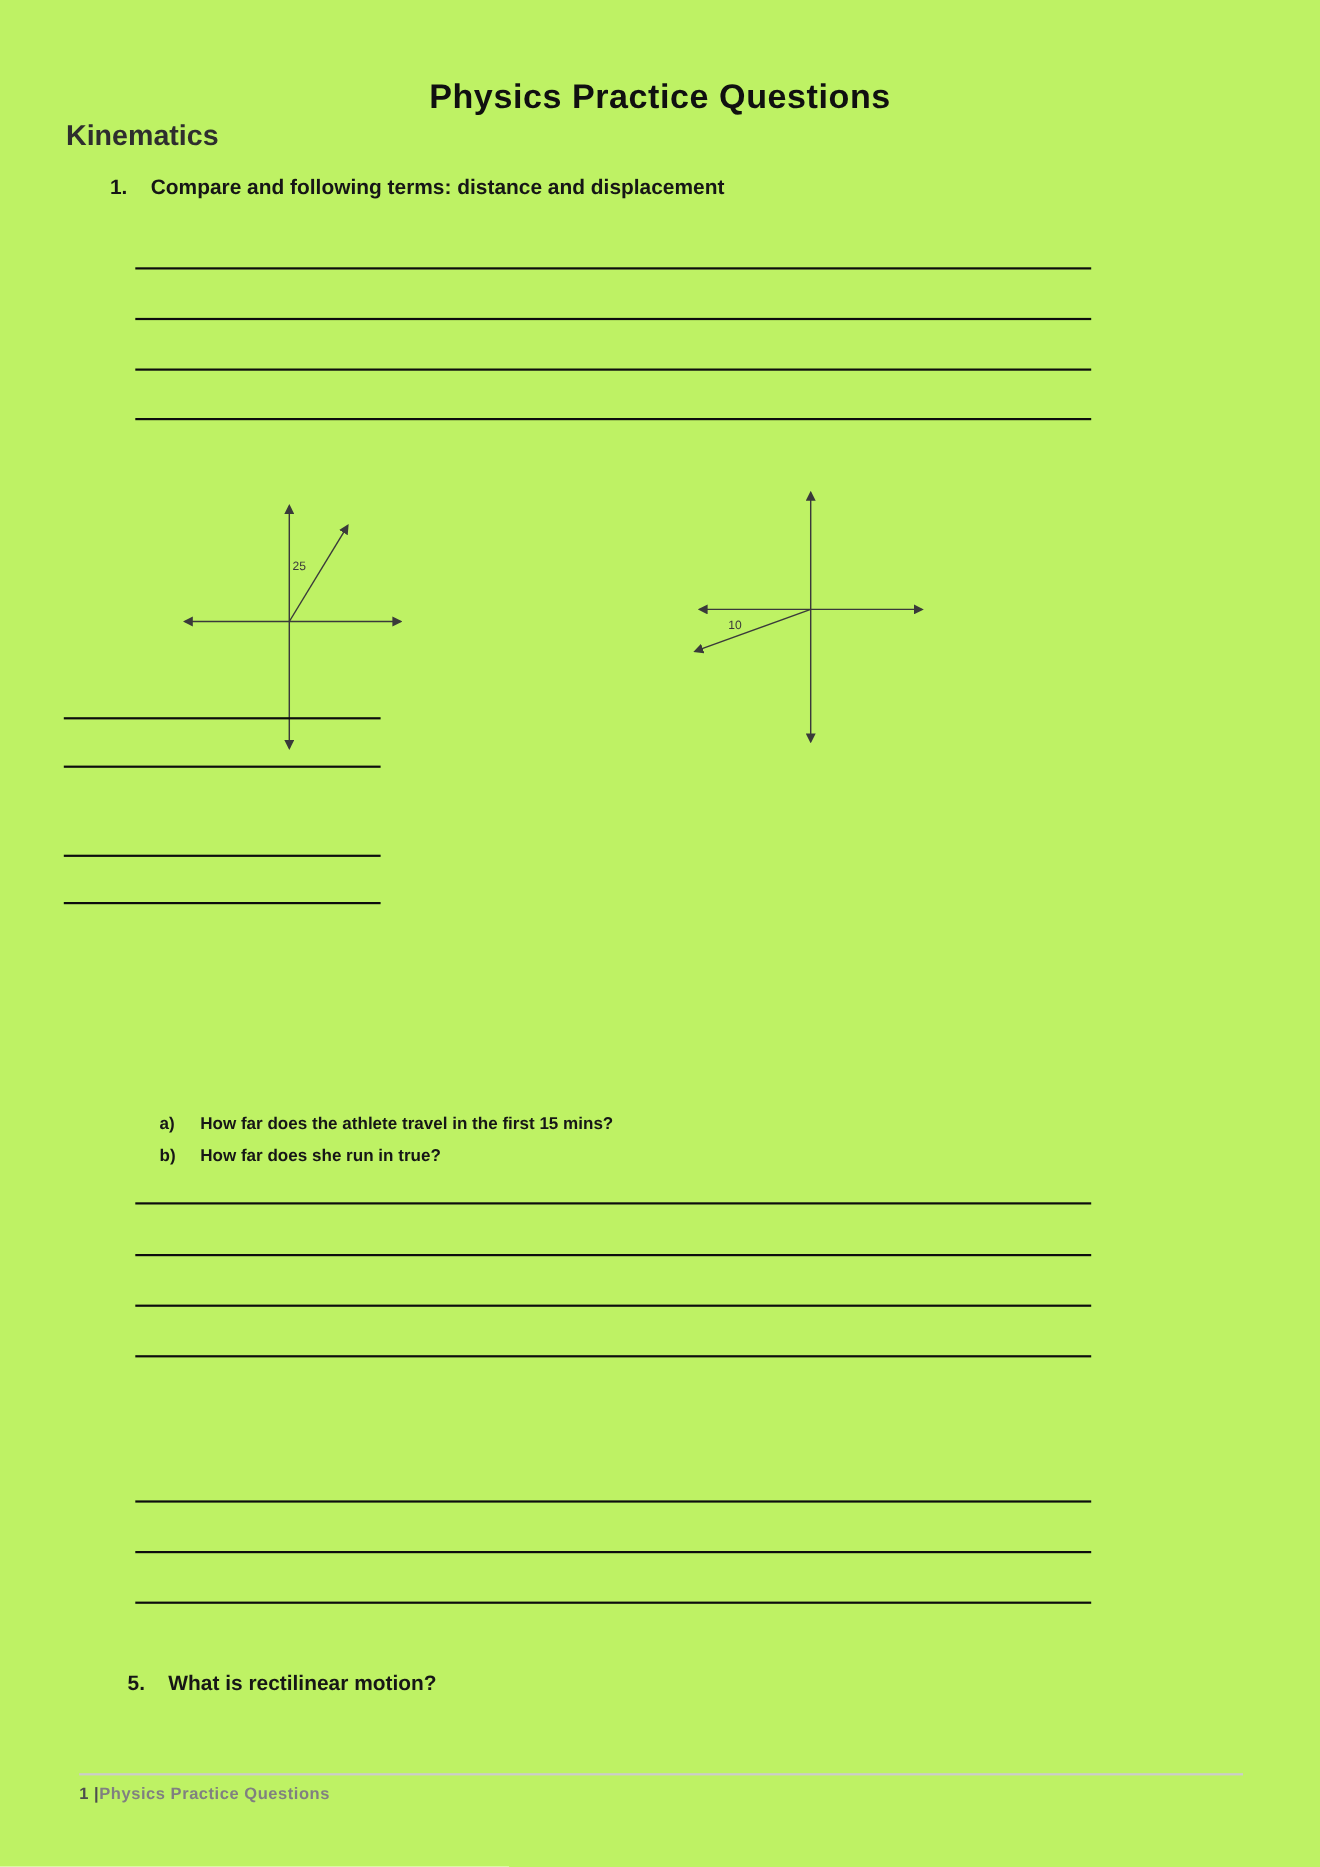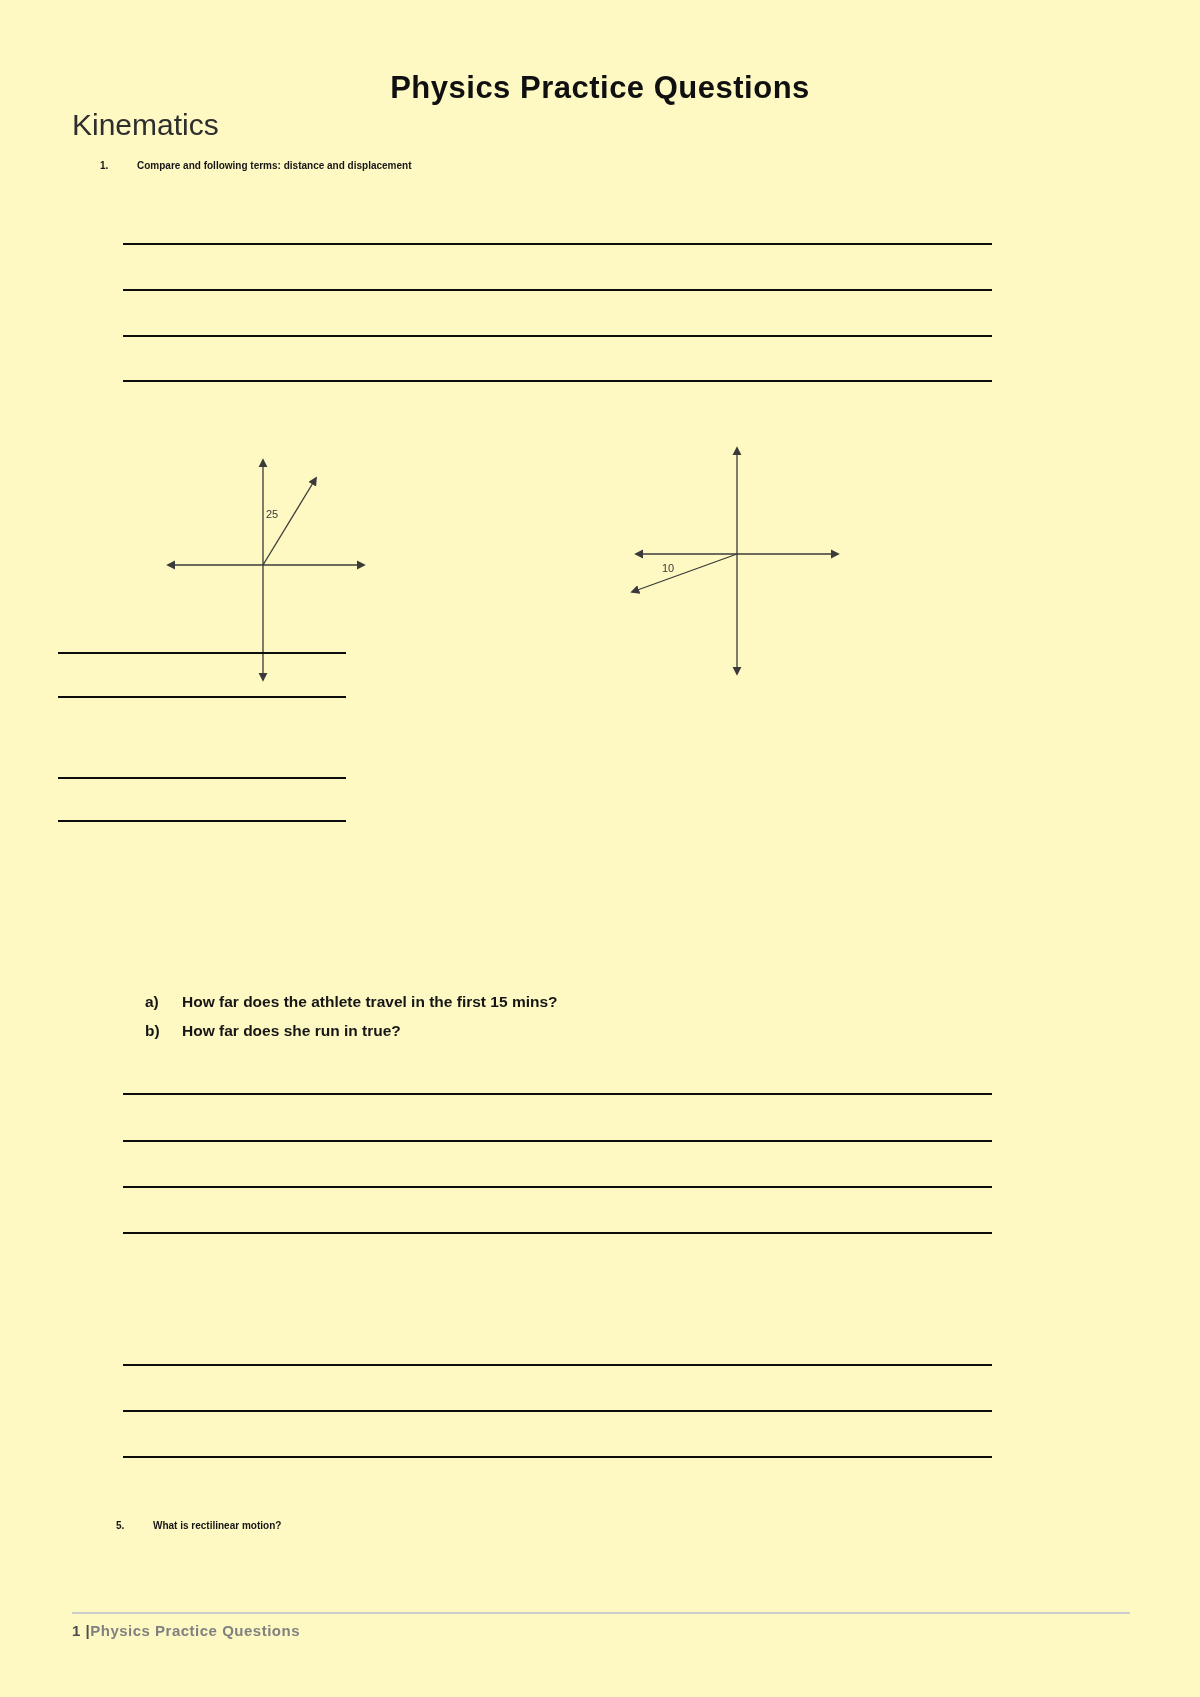--- a/index.html
+++ b/index.html
@@ -2,47 +2,48 @@
 <html><head>
 <meta charset="utf-8">
 <style>
   * { margin:0; padding:0; box-sizing:border-box; }
   html,body { background:#ffffff; }
   body { font-family:"Liberation Sans", sans-serif; }
 
   .page {
     position:relative;
     width:1200px; height:1697px;
-    background:#fef9c3;
+    background:#bef264;
     overflow:hidden;
   }
 
   .title {
     position:absolute; top:70px; left:0; width:100%;
     text-align:center;
     font-size:31px; font-weight:700; color:#101010;
     letter-spacing:0.5px;
   }
 
   .section-heading {
-    position:absolute; top:108px; left:72px;
-    font-size:30px; font-weight:400; color:#2e2e2e;
+    position:absolute; top:108px; left:60px;
+    font-size:26px; font-weight:700; color:#2e2e2e;
   }
 
   .q {
     position:absolute; left:100px;
-    font-size:10px; font-weight:700; color:#161616;
+    font-size:19px; font-weight:700; color:#161616;
     white-space:nowrap;
   }
   .q .qnum { display:inline-block; width:37px; }
 
   .sub {
     position:absolute; left:145px;
     font-size:15.5px; font-weight:700; color:#161616;
     white-space:nowrap;
+    margin-top:20px;
   }
   .sub .slabel { display:inline-block; width:37px; }
 
   .ansline {
     position:absolute; height:0;
     border-top:2px solid #0d0d0d;
   }
   .ansline.long  { left:123px; width:869px; }
   .ansline.short { left:58px;  width:288px; }
 

